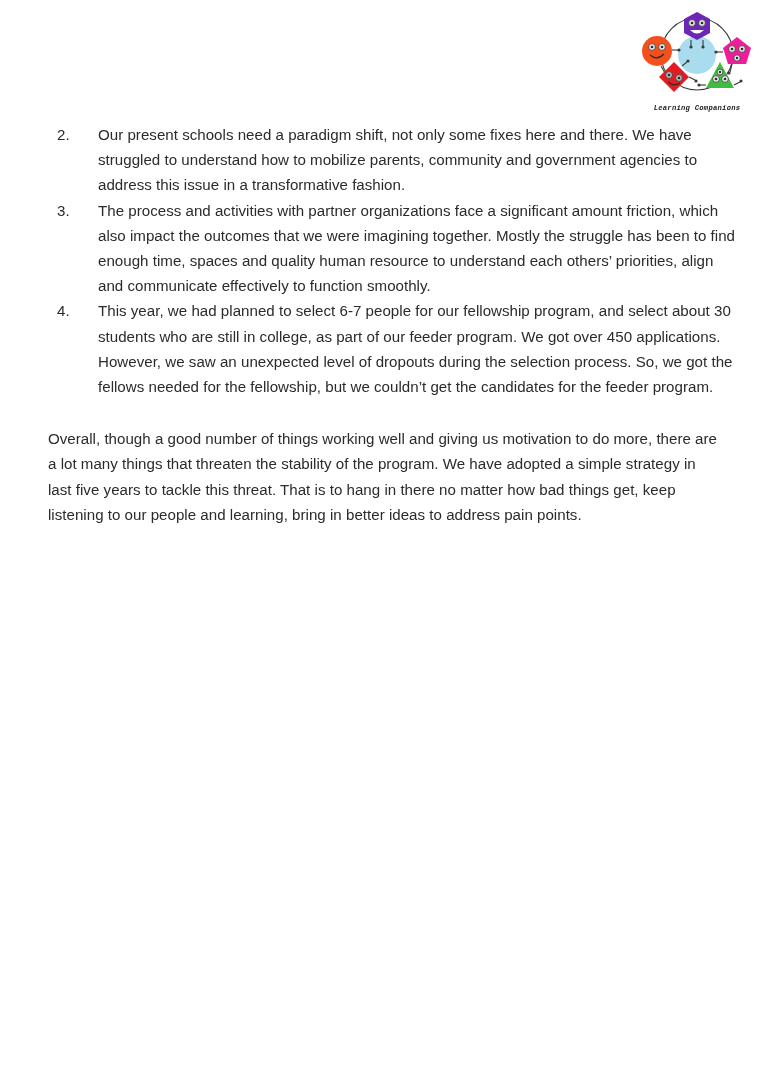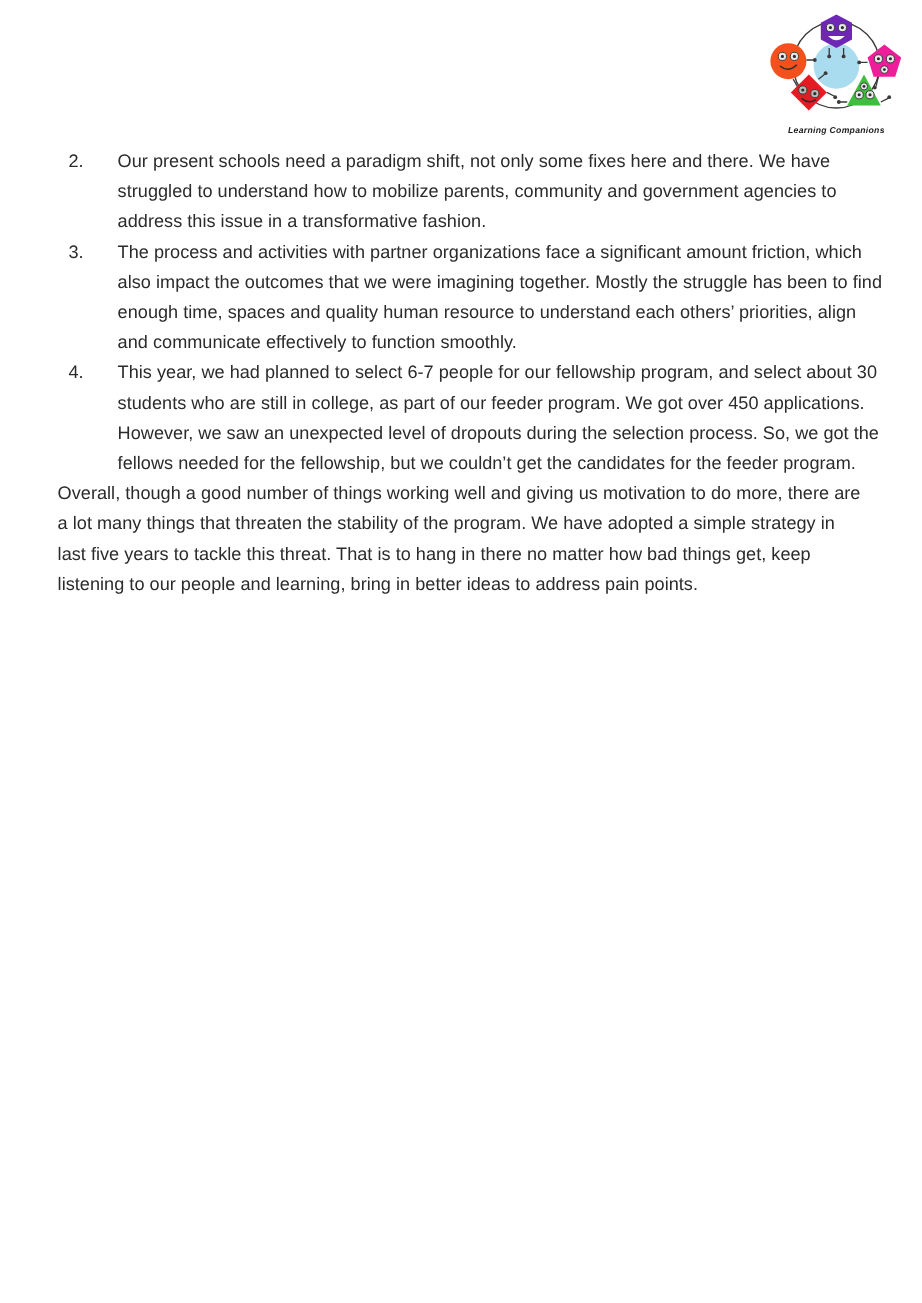--- a/index.html
+++ b/index.html
@@ -26,21 +26,21 @@
   .logo-block {
     position: absolute;
     top: 6px;
     right: 12px;
     width: 118px;
     height: 118px;
   }
   .logo-svg { display: block; width: 118px; height: 100px; }
   .logo-caption {
     text-align: center;
-    font-family: Liberation Sans, sans-serif;
+    font-family: Liberation Mono, monospace;
     font-size: 7.2px;
     font-weight: bold;
     font-style: italic;
     letter-spacing: 0.25px;
     color: #1b1b1b;
     margin-top: -2px;
   }
 
   
   .content {
@@ -68,20 +68,21 @@
     position: absolute;
     left: 57px;
     top: 0;
     width: 30px;
     font-size: 15.1px;
     line-height: 25.2px;
     color: #2b2b2b;
   }
 
   .closing {
+    margin-top: 27px;
     padding: 0 48px 0 48px;
   }
   .closing p {
     margin: 0;
     font-size: 15.1px;
     line-height: 25.2px;
     letter-spacing: 0.02px;
     color: #2b2b2b;
   }
 </style>

